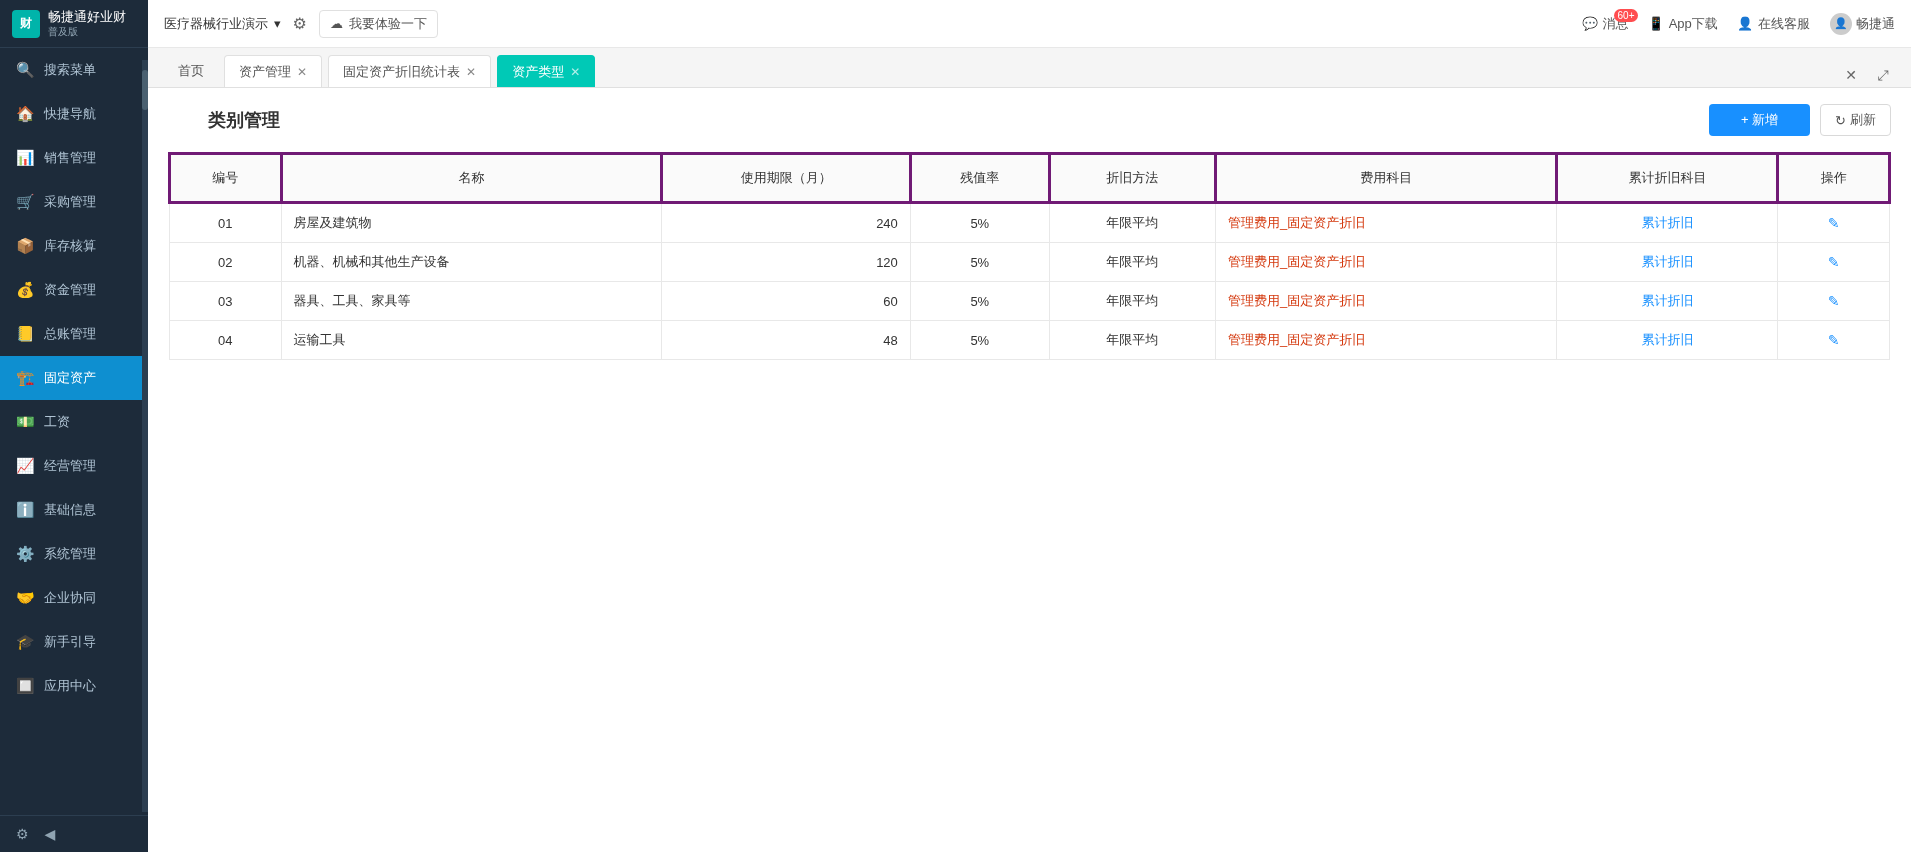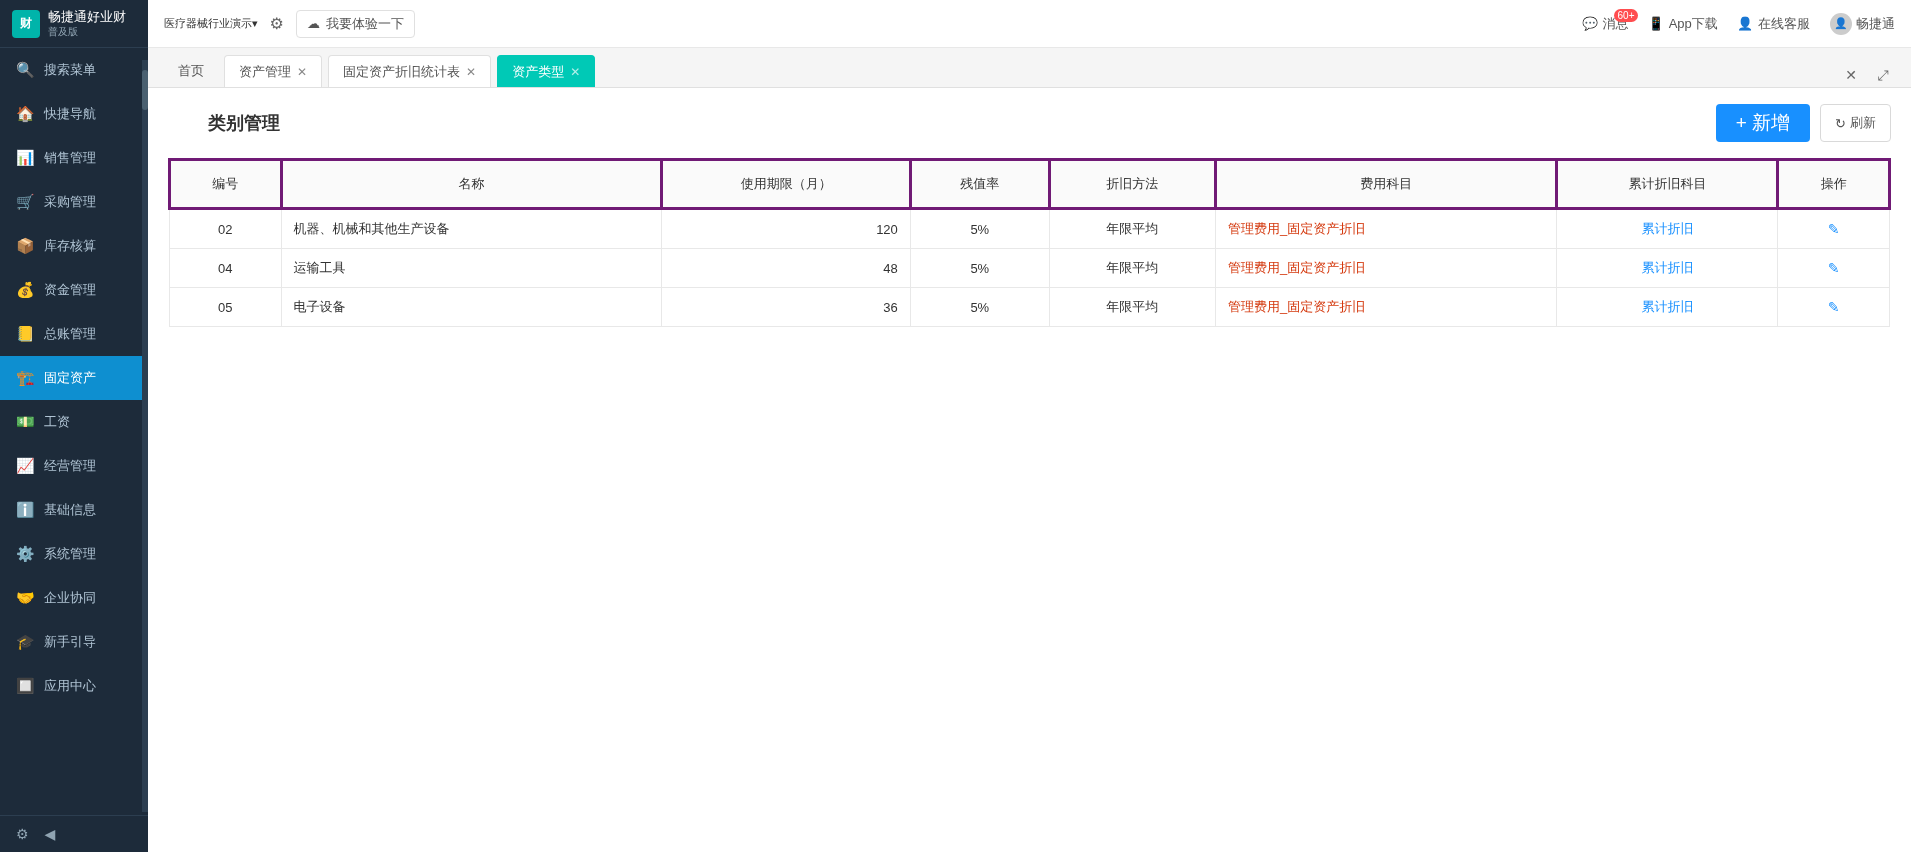--- a/index.html
+++ b/index.html
@@ -95,24 +95,25 @@
     .topbar {
       height: 48px;
       background: white;
       display: flex;
       align-items: center;
       padding: 0 16px;
       border-bottom: 1px solid #e8e8e8;
       gap: 12px;
     }
     .topbar-title {
-      font-size: 11px;
+      font-size: 13px;
       color: #333;
       display: flex;
       align-items: center;
+      gap: 6px;
       cursor: pointer;
     }
     .topbar-settings {
       color: #666;
       cursor: pointer;
       font-size: 16px;
     }
     .topbar-experience {
       display: flex;
       align-items: center;
@@ -226,24 +227,24 @@
       margin-left: 40px;
     }
     .page-actions {
       display: flex;
       gap: 10px;
     }
     .btn-new {
       background: #1890ff;
       color: white;
       border: none;
-      padding: 6px 20px;
+      padding: 6px 32px;
       border-radius: 4px;
       cursor: pointer;
-      font-size: 19px;
+      font-size: 13px;
       display: flex;
       align-items: center;
       gap: 4px;
     }
     .btn-refresh {
       background: white;
       color: #555;
       border: 1px solid #d9d9d9;
       padding: 6px 14px;
       border-radius: 4px;
@@ -453,51 +454,63 @@
             <th>使用期限（月）</th>
             <th>残值率</th>
             <th>折旧方法</th>
             <th>费用科目</th>
             <th>累计折旧科目</th>
             <th>操作</th>
           </tr>
       </thead>
       <tbody id="table-body">
           <tr>
+    <td class="td-code">01</td>
+    <td class="td-name">房屋及建筑物</td>
+    <td class="td-period">240</td>
+    <td class="td-rate">5%</td>
+    <td class="td-method">年限平均</td>
+    <td><span class="td-subject">管理费用_固定资产折旧</span></td>
+    <td class="td-accum"><span style="color:#1890ff;">累计折旧</span></td>
+    <td class="td-action">
+      <span class="edit-icon">✎</span>
+    </td>
+  </tr>
+          <tr>
     <td class="td-code">02</td>
     <td class="td-name">机器、机械和其他生产设备</td>
     <td class="td-period">120</td>
+    <td class="td-rate">5%</td>
+    <td class="td-method">年限平均</td>
+    <td><span class="td-subject">管理费用_固定资产折旧</span></td>
+    <td class="td-accum"><span style="color:#1890ff;">累计折旧</span></td>
+    <td class="td-action">
+      <span class="edit-icon">✎</span>
+    </td>
+  </tr>
+          <tr>
+    <td class="td-code">03</td>
+    <td class="td-name">器具、工具、家具等</td>
+    <td class="td-period">60</td>
     <td class="td-rate">5%</td>
     <td class="td-method">年限平均</td>
     <td><span class="td-subject">管理费用_固定资产折旧</span></td>
     <td class="td-accum"><span style="color:#1890ff;">累计折旧</span></td>
     <td class="td-action">
       <span class="edit-icon">✎</span>
     </td>
   </tr>
           <tr>
     <td class="td-code">04</td>
     <td class="td-name">运输工具</td>
     <td class="td-period">48</td>
     <td class="td-rate">5%</td>
     <td class="td-method">年限平均</td>
     <td><span class="td-subject">管理费用_固定资产折旧</span></td>
     <td class="td-accum"><span style="color:#1890ff;">累计折旧</span></td>
     <td class="td-action">
       <span class="edit-icon">✎</span>
     </td>
   </tr>
-          <tr>
-    <td class="td-code">05</td>
-    <td class="td-name">电子设备</td>
-    <td class="td-period">36</td>
-    <td class="td-rate">5%</td>
-    <td class="td-method">年限平均</td>
-    <td><span class="td-subject">管理费用_固定资产折旧</span></td>
-    <td class="td-accum"><span style="color:#1890ff;">累计折旧</span></td>
-    <td class="td-action">
-      <span class="edit-icon">✎</span>
-    </td>
-  </tr>
         </tbody>
     </table>
   </div>
 </div>
 
 </body></html>

